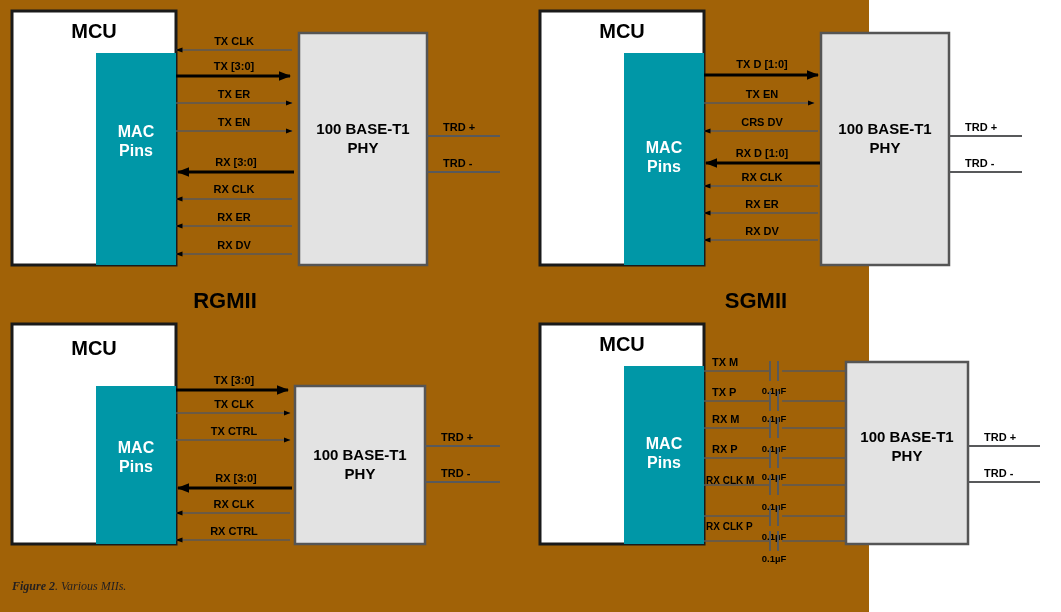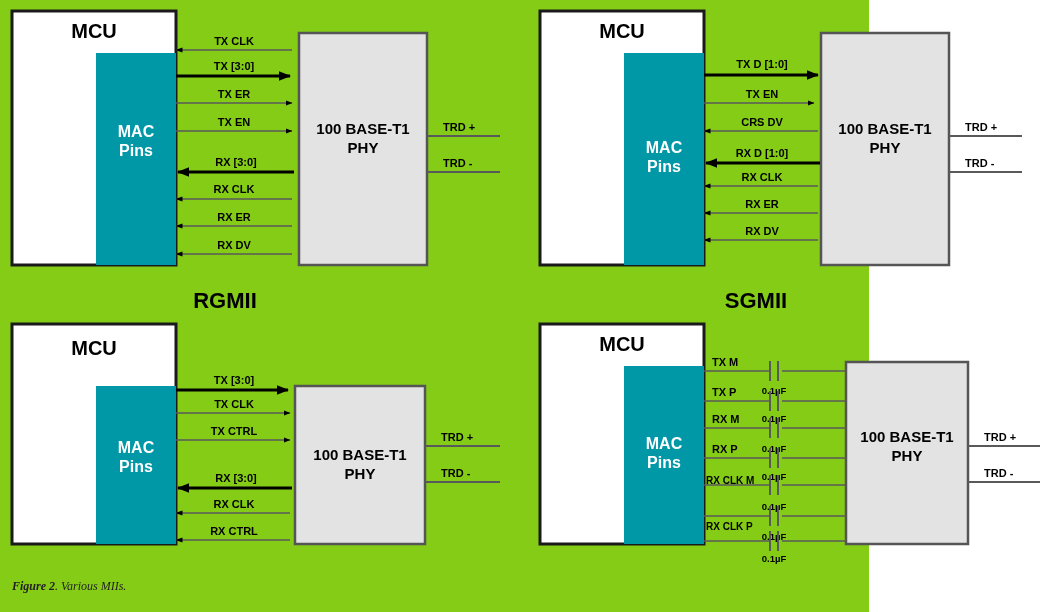--- a/index.html
+++ b/index.html
@@ -1,21 +1,21 @@
 <!DOCTYPE html>
 <html><head>
 <meta charset="utf-8">
 <style>
   html,body{margin:0;padding:0;background:#ffffff;}
   body{
     width:1061px;height:612px;
     font-family:"Liberation Sans","DejaVu Sans",sans-serif;
     overflow:hidden;
   }
-  #stage{position:relative;width:869px;height:612px;background:#84cc16;}
+  #stage{position:relative;width:869px;height:612px;background:#a16207;}
   svg{position:absolute;top:0;left:0;width:1061px;height:612px;}
   .sig-label{font:bold 11px "Liberation Sans",sans-serif;fill:#000;}
   .sig-label-sm{font:bold 10px "Liberation Sans",sans-serif;fill:#000;}
   .cap-label{font:bold 9.5px "Liberation Sans",sans-serif;fill:#000;}
   .mcu-title{font:bold 20px "Liberation Sans",sans-serif;fill:#000;}
   .mac-text{font:bold 16px "Liberation Sans",sans-serif;fill:#ffffff;}
   .phy-text{font:bold 15px "Liberation Sans",sans-serif;fill:#000;}
   .trd-label{font:bold 11px "Liberation Sans",sans-serif;fill:#000;}
   .section-title{font:bold 22px "Liberation Sans",sans-serif;fill:#000;}
   .caption-bold{font:bold italic 12px "Liberation Serif","DejaVu Serif",serif;fill:#231f20;}

